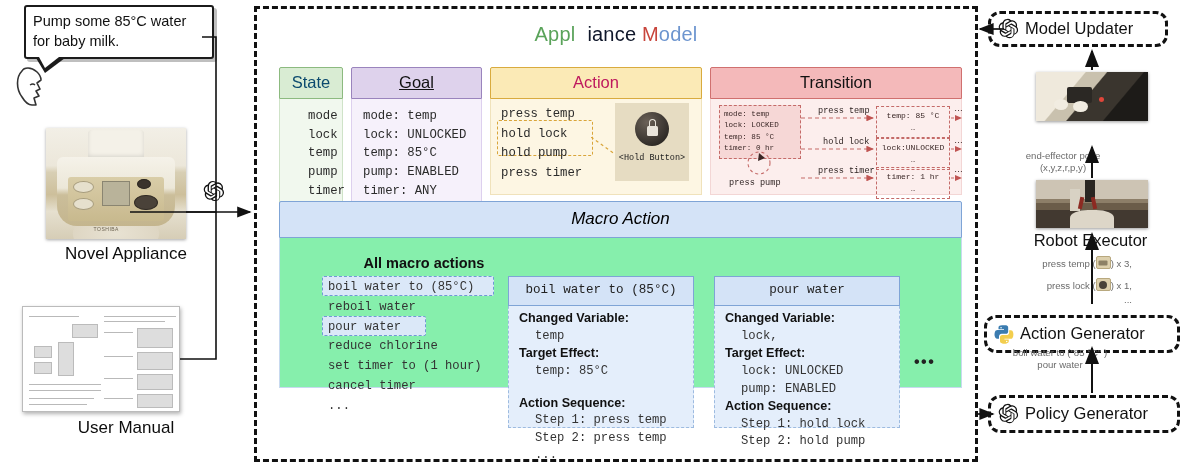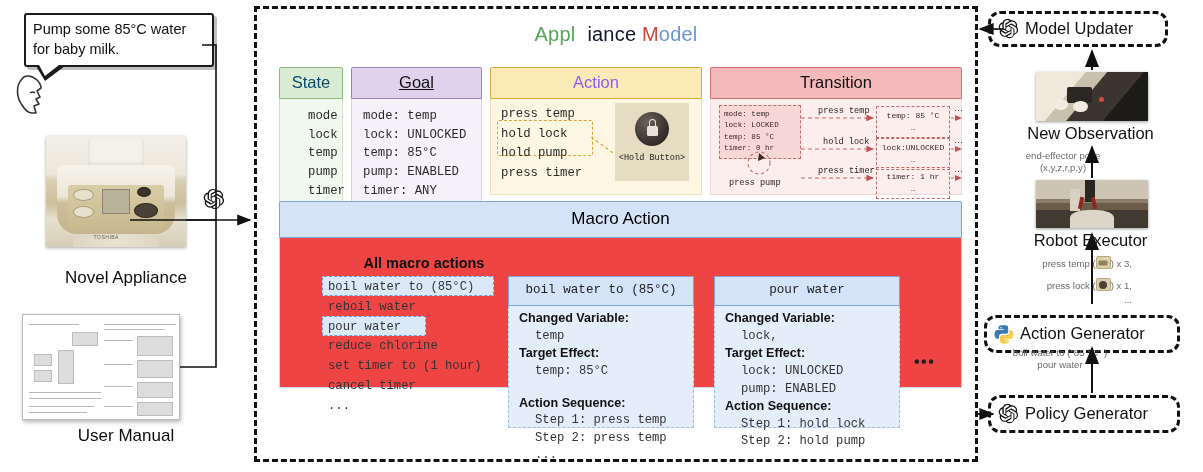--- a/index.html
+++ b/index.html
@@ -7,21 +7,21 @@
   body {
     width:1203px; height:472px;
     background:#ffffff;
     font-family:"Liberation Sans", sans-serif;
     position:relative;
     overflow:hidden;
   }
   .mono { font-family:"Liberation Mono", monospace; }
 
   
-  #left-col { position:absolute; left:0; top:8px; width:252px; height:396px; }
+  #left-col { position:absolute; left:0; top:0; width:252px; height:396px; }
 
   #speech-bubble {
     position:absolute; left:24px; top:5px; width:190px; height:54px;
     border:2px solid #1b1b1b; border-radius:3px; background:#fff;
     box-shadow:3px 3px 0 rgba(0,0,0,0.25);
     padding:5px 7px;
     font-size:14.5px; line-height:1.35; color:#111;
   }
   #speech-tail {
     position:absolute; left:36px; top:58px; width:0; height:0;
@@ -88,21 +88,21 @@
   
   #card-state { left:22px; top:58px; width:64px; }
   #card-state .hdr { background:#d9ecd3; border:1.3px solid #8cba7f; color:#0c4a6e; }
   #card-state .bdy { background:#f1f8ee; border:1px solid #cfe3c8; border-top:none;padding-left:28px; }
   
   #card-goal { left:94px; top:58px; width:131px; }
   #card-goal .hdr { background:#ded2ec; border:1.3px solid #9a84bd; color:#111;text-decoration:underline; }
   #card-goal .bdy { background:#f6f1fb; border:1px solid #ddd0ee; border-top:none; }
   
   #card-action { left:233px; top:58px; width:212px; }
-  #card-action .hdr { background:#fbeab6; border:1.3px solid #d9ab3e; color:#8b5cf6; }
+  #card-action .hdr { background:#fbeab6; border:1.3px solid #d9ab3e; color:#be185d; }
   #card-action .bdy { background:#fdf6e3; border:1px solid #f0e2bb; border-top:none; height:96px; position:relative; }
   
   #card-trans { left:453px; top:58px; width:252px; }
   #card-trans .hdr { background:#f4b9ba; border:1.3px solid #d0706f; color:#111; }
   #card-trans .bdy { background:#fceeed; border:1px solid #f3d6d5; border-top:none; height:96px; position:relative; padding:0; }
 
   #action-list { position:absolute; left:10px; top:6px; font-size:12.3px; line-height:1.6; color:#2b2b2b; }
   #action-dash-box { position:absolute; left:6px; top:21px; width:96px; height:36px;
      border:1.2px dashed #d9a53a; border-radius:2px; }
   #hold-btn-thumb { position:absolute; left:124px; top:4px; width:74px; height:78px;
@@ -118,22 +118,22 @@
 
   
   .t-pre { position:absolute; left:8px; top:6px; width:82px; padding:3px 4px;
      background:#f6d7d6; border:1.2px dashed #c46a68; font-size:7.6px; line-height:1.5; color:#3a2726; }
   .t-lbl { position:absolute; font-size:8.6px; color:#2f2423; }
   .t-post { position:absolute; padding:3px 4px; border:1.2px dashed #c46a68; font-size:8px; color:#3a2726; text-align:center; }
   .t-dots { position:absolute; font-size:9px; color:#3a2726; }
 
   
   #card-macro { position:absolute; left:22px; top:192px; width:683px; height:244px; }
-  #card-macro .hdr { background:#d4e3f7; border:1.3px solid #7fa4d6; text-align:center; font-size:17px; padding:7px 0 8px; }
-  #card-macro .bdy { background:#ef4444; border:1px solid #c8d9ef; border-top:none; height:150px; position:relative; }
+  #card-macro .hdr { background:#d4e3f7; border:1.3px solid #7fa4d6; text-align:center; font-size:17px; padding:7px 0 8px;font-style:italic; }
+  #card-macro .bdy { background:#86efac; border:1px solid #c8d9ef; border-top:none; height:150px; position:relative; }
 
   #macro-all-title { position:absolute; left:54px; top:14px; width:180px; text-align:center; font-size:14.5px; font-weight:bold; color:#111; }
   #macro-all-list { position:absolute; left:48px; top:40px; font-size:12.2px; line-height:1.62; color:#333; }
   .hl-box { position:absolute; border:1px dashed #6f9ad4; background:#dbe8f8; border-radius:2px; }
 
   .mcol { position:absolute; top:38px; width:186px; height:152px; border:1px dashed #9dbbe0; background:#e4eefb; }
   .mcol .title { margin:-1px -1px 0 -1px; background:#d4e3f7; border:1.4px solid #7fa4d6;
       text-align:center; font-size:12.6px; padding:4px 0 5px; color:#222; }
   .mcol .kv { padding:4px 0 0 10px; font-size:12.2px; line-height:1.42; color:#333; }
   .mcol .bold { font-weight:bold; color:#111; font-family:"Liberation Sans", sans-serif; font-size:12.6px; }
@@ -203,21 +203,21 @@
     <div class="lid"></div>
       <div class="body"></div>
       <div class="panel"></div>
     <div class="lcd"></div>
     <div class="btn b1"></div>
       <div class="btn b2"></div>
     <div class="btn b3"></div>
       <div class="btn b4"></div>
     <div class="brand">TOSHIBA</div>
   </div>
-  <div class="caption" style="left:0; top:244px;margin-top:16px;">Novel Appliance</div>
+  <div class="caption" style="left:0; top:244px;">Novel Appliance</div>
 
   <div id="manual-photo">
     <div class="half left">
       <div class="ln" style="top:4px;width:70%"></div>
       <div class="blk" style="left:60%;top:12px;width:36%;height:14px;"></div>
       <div class="blk" style="left:6%;top:34px;width:26%;height:12px;"></div>
       <div class="blk" style="left:6%;top:50px;width:26%;height:12px;"></div>
       <div class="blk" style="left:40%;top:30px;width:22%;height:34px;"></div>
       <div class="ln" style="top:72px;"></div>
         <div class="ln" style="top:78px;"></div>
@@ -427,21 +427,20 @@
     </svg>
     <span>Model Updater</span>
   </div>
 
   <div id="obs-photo">
     <div class="d1"></div>
       <div class="d2"></div>
       <div class="d3"></div>
       <div class="d4"></div>
   </div>
-  <div class="r-caption" style="left:0; top:124px;">New Observation</div>
 
   <div class="r-note" style="left:10px; top:150px; width:150px;">
     <div>end-effector pose</div>
     <div>(x,y,z,r,p,y)</div>
   </div>
 
   <div id="robot-photo">
     <div class="post"></div>
       <div class="arm"></div>
       <div class="f1"></div>

